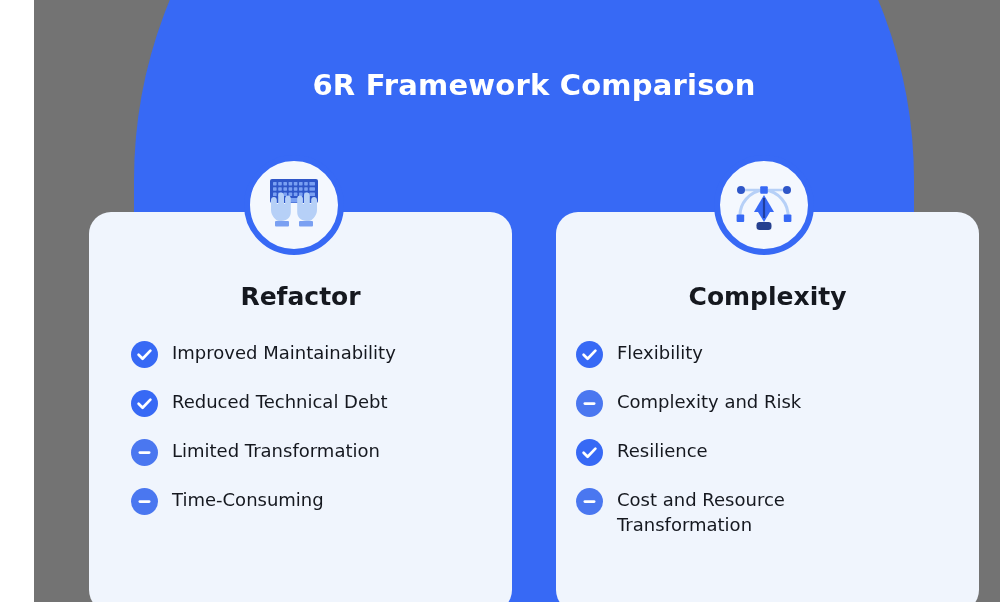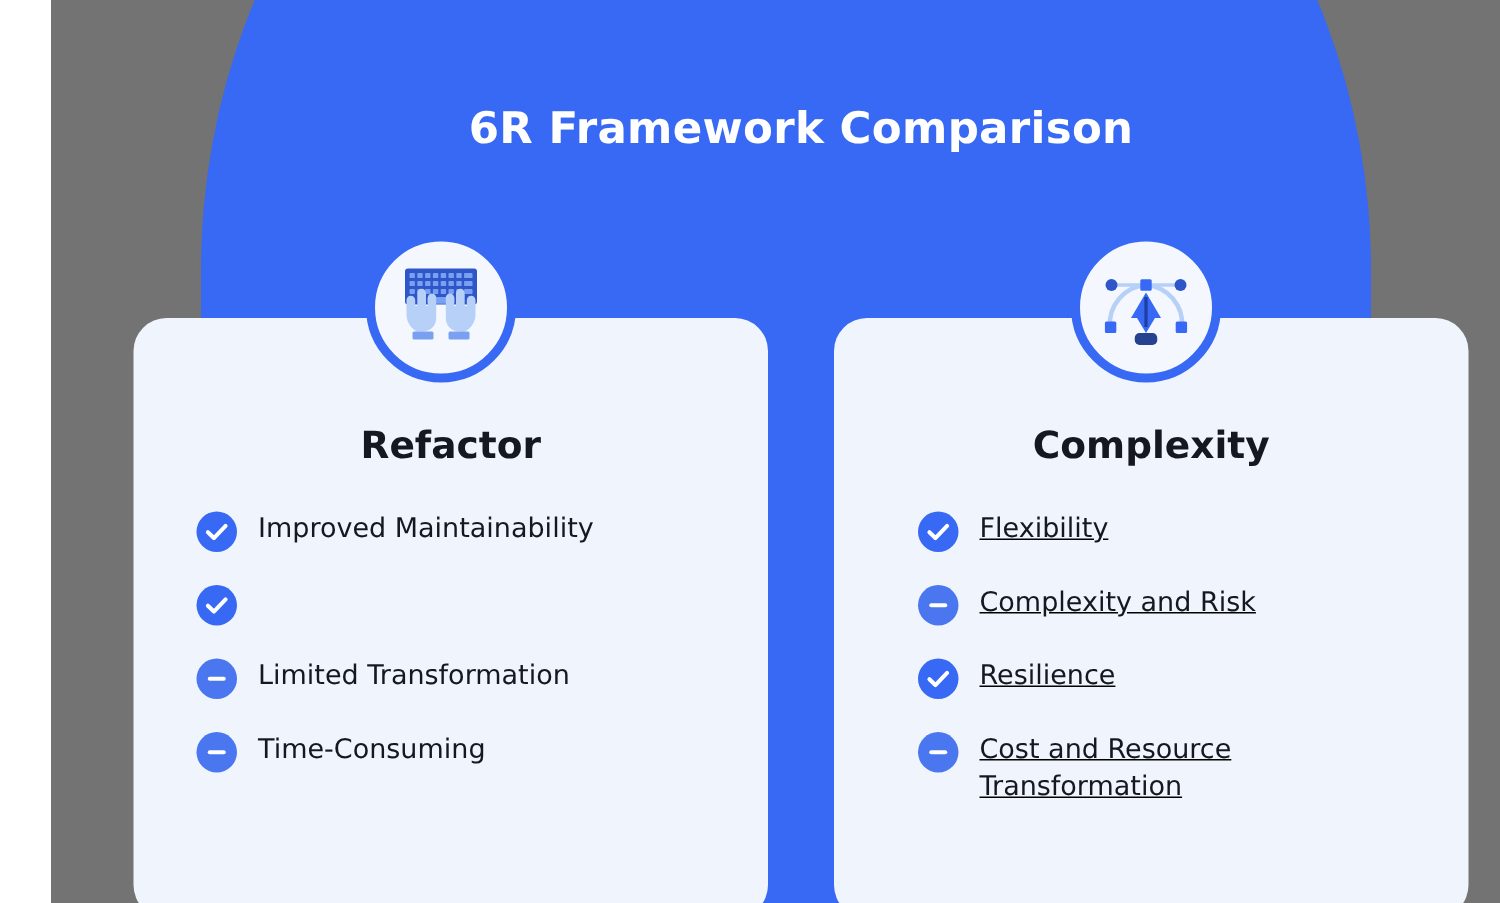--- a/index.html
+++ b/index.html
@@ -88,21 +88,21 @@
     position: absolute;
     top: 128px;
     left: 0;
     width: 100%;
     box-sizing: border-box;
     padding: 0;
     margin: 0;
     list-style: none;
   }
   #card-left  .list { padding-left: 42px; padding-right: 32px; }
-  #card-right .list { padding-left: 56px; padding-right: 20px; text-decoration: underline; }
+  #card-right .list { padding-left: 20px; padding-right: 20px; }
 
   .list-item {
     display: flex;
     align-items: flex-start;
     margin-bottom: 21px;
   }
   .item-icon {
     flex: 0 0 auto;
     width: 27px;
     height: 27px;
@@ -145,20 +145,21 @@
         </span>
         <span class="item-label">Improved Maintainability</span>
       </li>
 
       <li class="list-item">
         <span class="item-icon">
           <svg width="27" height="27" viewBox="0 0 27 27">
             <path d="M7.6 13.8 L11.6 17.7 L19.4 9.6" fill="none" stroke="#ffffff" stroke-width="2.7" stroke-linecap="round" stroke-linejoin="round"></path>
           </svg>
         </span>
+        <span class="item-label">Reduced Technical Debt</span>
       </li>
 
       <li class="list-item">
         <span class="item-icon dim">
           <svg width="27" height="27" viewBox="0 0 27 27">
             <rect x="7.5" y="12.2" width="12" height="2.7" rx="1.35" fill="#ffffff"></rect>
           </svg>
         </span>
         <span class="item-label">Limited Transformation</span>
       </li>

